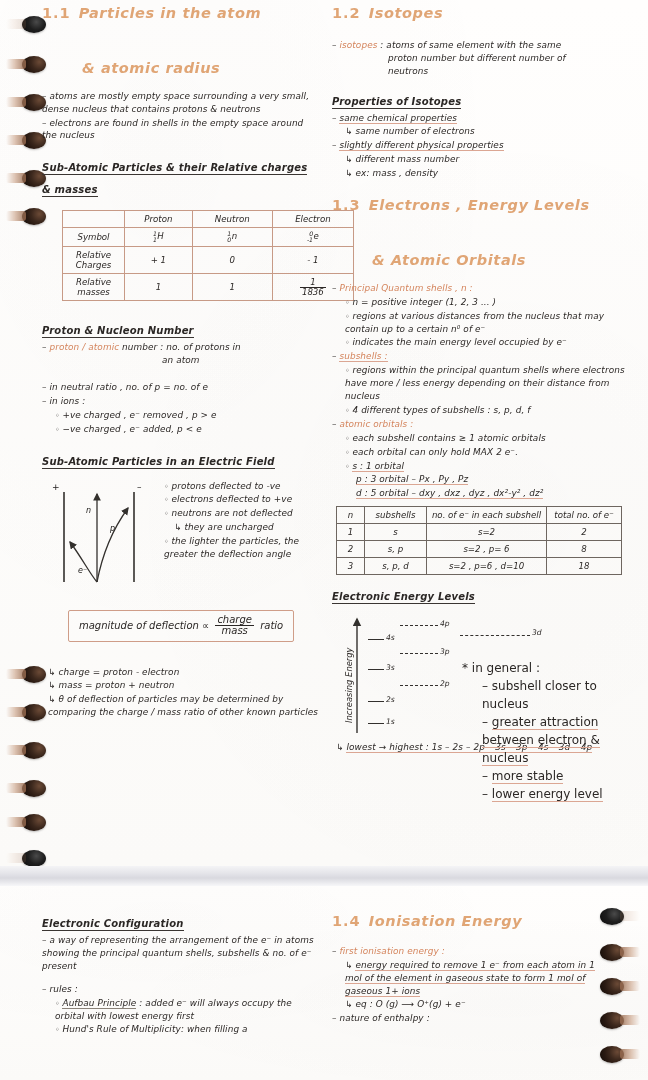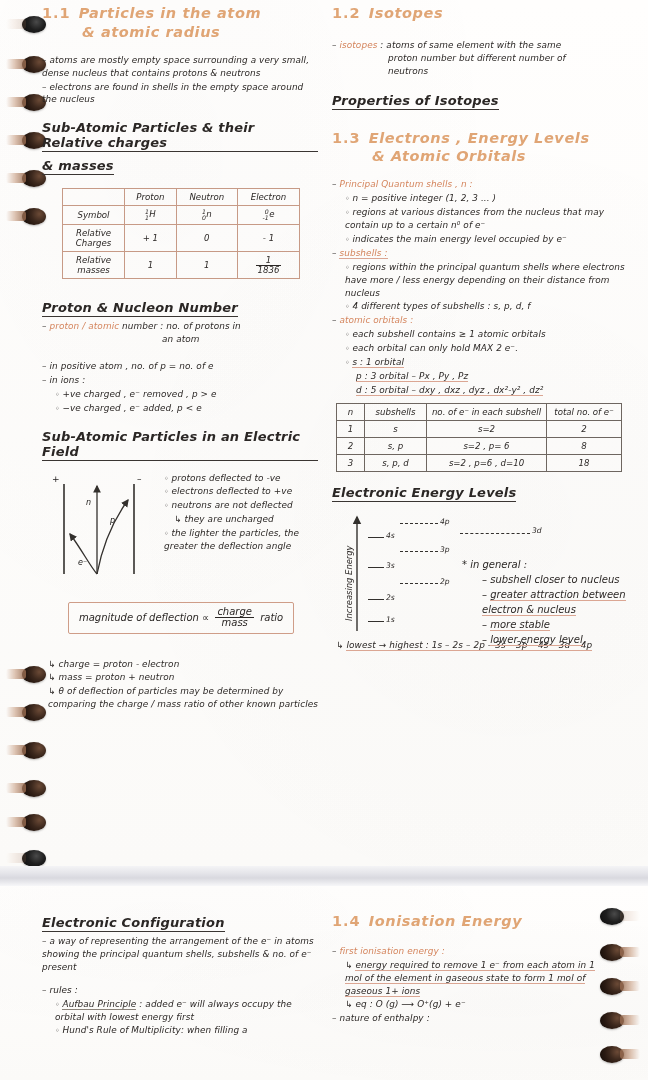--- a/index.html
+++ b/index.html
@@ -57,24 +57,24 @@
 
   
   .hw { font-family: "DejaVu Sans", sans-serif; color:#23211f; }
   .col { position:absolute; }
 
   h2.sec {
     font-size: 14.5px; line-height: 1.3; font-weight: 700; letter-spacing:.6px;
     color:#e0a575; font-style: italic;
   }
   h2.sec .num { letter-spacing:1px; margin-right:8px; font-style:normal; }
-  h2.sec .l2  { display:block; margin-left:40px; }
+  h2.sec .l2  { display:block; margin-left:40px;margin-top:36px; }
 
   .uh { 
-    font-size:13px; font-weight:600; color:#2b2725; font-style:italic;
+    font-size:10px; font-weight:600; color:#2b2725; font-style:italic;
     border-bottom:1px solid #3a3532; display:inline-block; padding-bottom:1px;
     margin-bottom:3px; letter-spacing:.2px;
   }
   ul.notes { list-style:none; }
   ul.notes li { font-size:8.9px; line-height:1.45; color:#2b2725; font-style:italic;
                 letter-spacing:.1px; margin-bottom:1px; }
   .dash::before { content:"–  "; color:#2b2725; }
   .bullet { margin-left:13px; }
   .bullet::before { content:"◦  "; font-size:8px; }
   .arrow { margin-left:13px; }
@@ -108,21 +108,21 @@
 
   
   .elevels { position:relative; }
   .lvl { position:absolute; font-size:7.6px; font-style:italic; color:#2b2725; }
   .dashline { position:absolute; border-top:1.4px dashed #33302d; }
   .solidline{ position:absolute; border-top:1.4px solid #33302d; }
   .yaxis-label{
     position:absolute; transform:rotate(-90deg); transform-origin:left top;
     font-size:8.4px; font-style:italic; color:#2b2725; white-space:nowrap;
   }
-  .note-star { font-size:10px; font-style:italic; color:#2b2725; line-height:1.5; }
+  .note-star { font-size:12px; color:#2b2725; line-height:1.5; }
   .note-star .sub{ display:block; margin-left:20px; }
 </style>
 </head>
 <body>
 
 <div class="screen">
 
   <div class="page" id="page-top">
     <div class="paper-tex"></div>
 
@@ -151,21 +151,21 @@
       <ul class="notes" style="margin-top:12px;">
         <li class="dash">atoms are mostly empty space surrounding a very small, dense nucleus that contains protons &amp; neutrons</li>
         <li class="dash">electrons are found in shells in the empty space around the nucleus</li>
       </ul>
 
       <div style="margin-top:14px;">
         <span class="uh">Sub-Atomic Particles &amp; their Relative charges</span><br>
         <span class="uh">&amp; masses</span>
       </div>
 
-      <table class="ht pinky" style="margin:10px 0 18px 20px; width:238px;border-radius:27px;">
+      <table class="ht pinky" style="margin:10px 0 18px 20px; width:292px;border-radius:27px;">
         <tbody>
             <tr>
           <th style="width:62px;"></th>
           <th>Proton</th>
           <th>Neutron</th>
           <th>Electron</th>
         </tr>
         <tr>
           <td class="lcell">Symbol</td>
           <td><span class="iso"><span class="t">1</span><span class="b">1</span></span>H</td>
@@ -189,21 +189,21 @@
 
       <div style="margin-top:12px;">
         <span class="uh">Proton &amp; Nucleon Number</span>
       </div>
       <ul class="notes">
         <li class="dash"><span class="kw">proton / atomic</span><span> number : no. of protons in</span>
           <span class="ind" style="margin-left:120px;">an atom</span></li>
       </ul>
 
       <ul class="notes" style="margin-top:14px;">
-        <li class="dash">in positive atom , no. of p = no. of e</li>
+        <li class="dash">in neutral ratio , no. of p = no. of e</li>
         <li class="dash">in ions :</li>
         <li class="bullet">+ve charged , e⁻ removed , p &gt; e</li>
         <li class="bullet">−ve charged , e⁻ added, p &lt; e</li>
       </ul>
 
       <div style="margin-top:14px;">
         <span class="uh">Sub-Atomic Particles in an Electric Field</span>
       </div>
 
       
@@ -268,20 +268,27 @@
         <li class="dash">
           <span class="kw">isotopes</span><span> : atoms of same element with the same</span>
           <span class="ind" style="margin-left:56px;">proton number but different number of</span>
           <span class="ind" style="margin-left:56px;">neutrons</span>
         </li>
       </ul>
 
       <div style="margin-top:12px;">
         <span class="uh">Properties of Isotopes</span>
       </div>
+      <ul class="notes">
+        <li class="dash"><span class="ul-pink">same chemical properties</span></li>
+        <li class="arrow">same number of electrons</li>
+        <li class="dash"><span class="ul-pink">slightly different physical properties</span></li>
+        <li class="arrow">different mass number</li>
+        <li class="arrow">ex: mass , density</li>
+      </ul>
 
       <h2 class="sec" style="margin-top:16px;">
         <span class="num">1.3</span><span>Electrons , Energy Levels</span>
         <span class="l2">&amp; Atomic Orbitals</span>
       </h2>
 
       <ul class="notes" style="margin-top:12px;">
         <li class="dash"><span class="kw">Principal Quantum shells , n :</span></li>
         <li class="bullet">n = positive integer (1, 2, 3 ... )</li>
         <li class="bullet">regions at various distances from the nucleus that may contain up to a certain n⁰ of e⁻</li>

